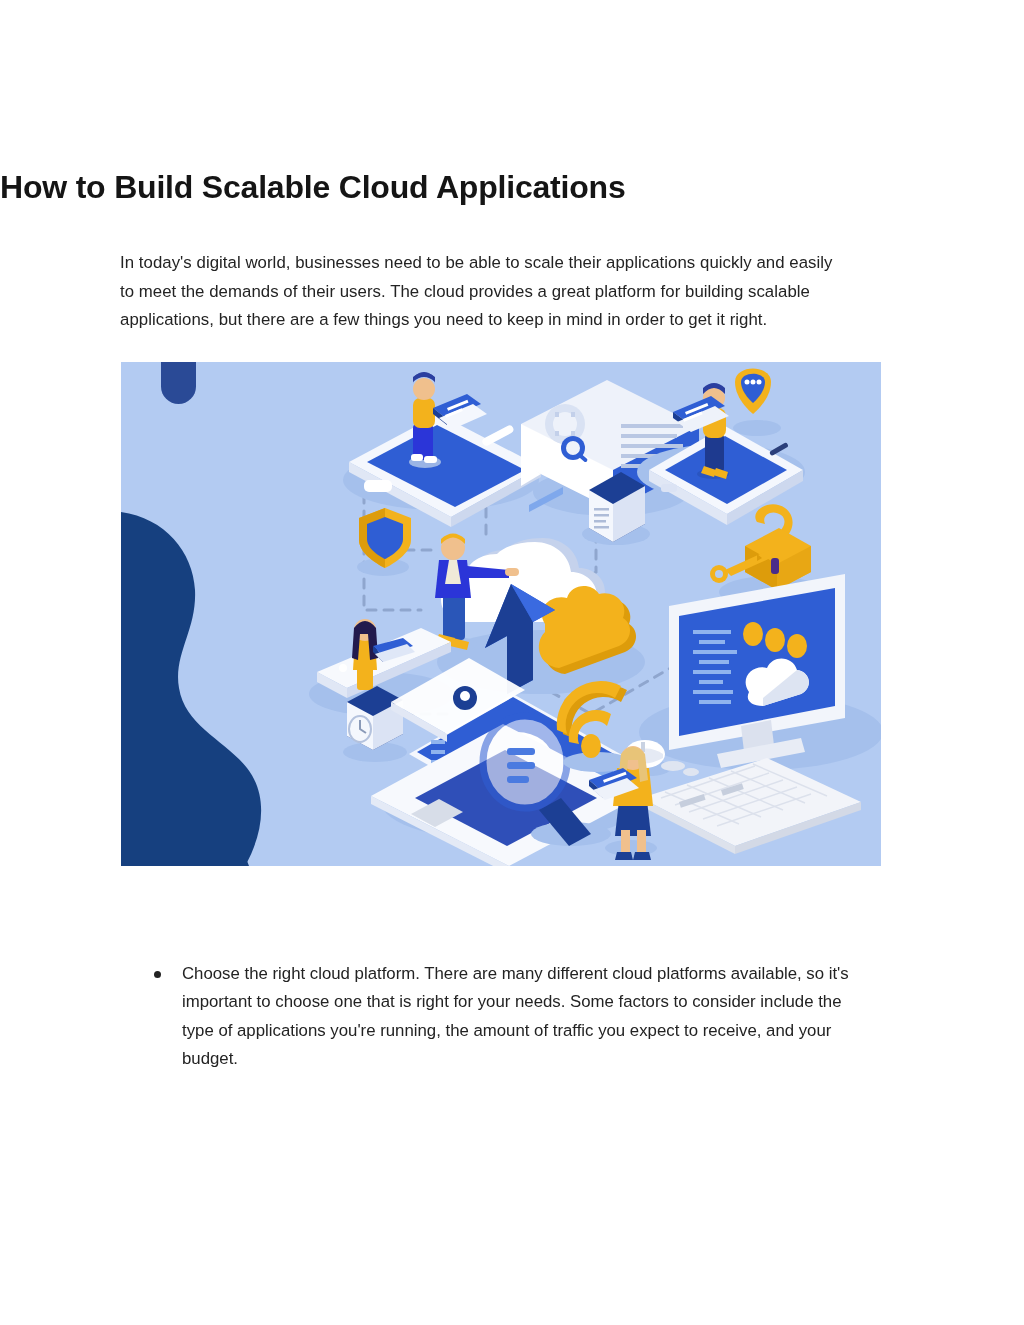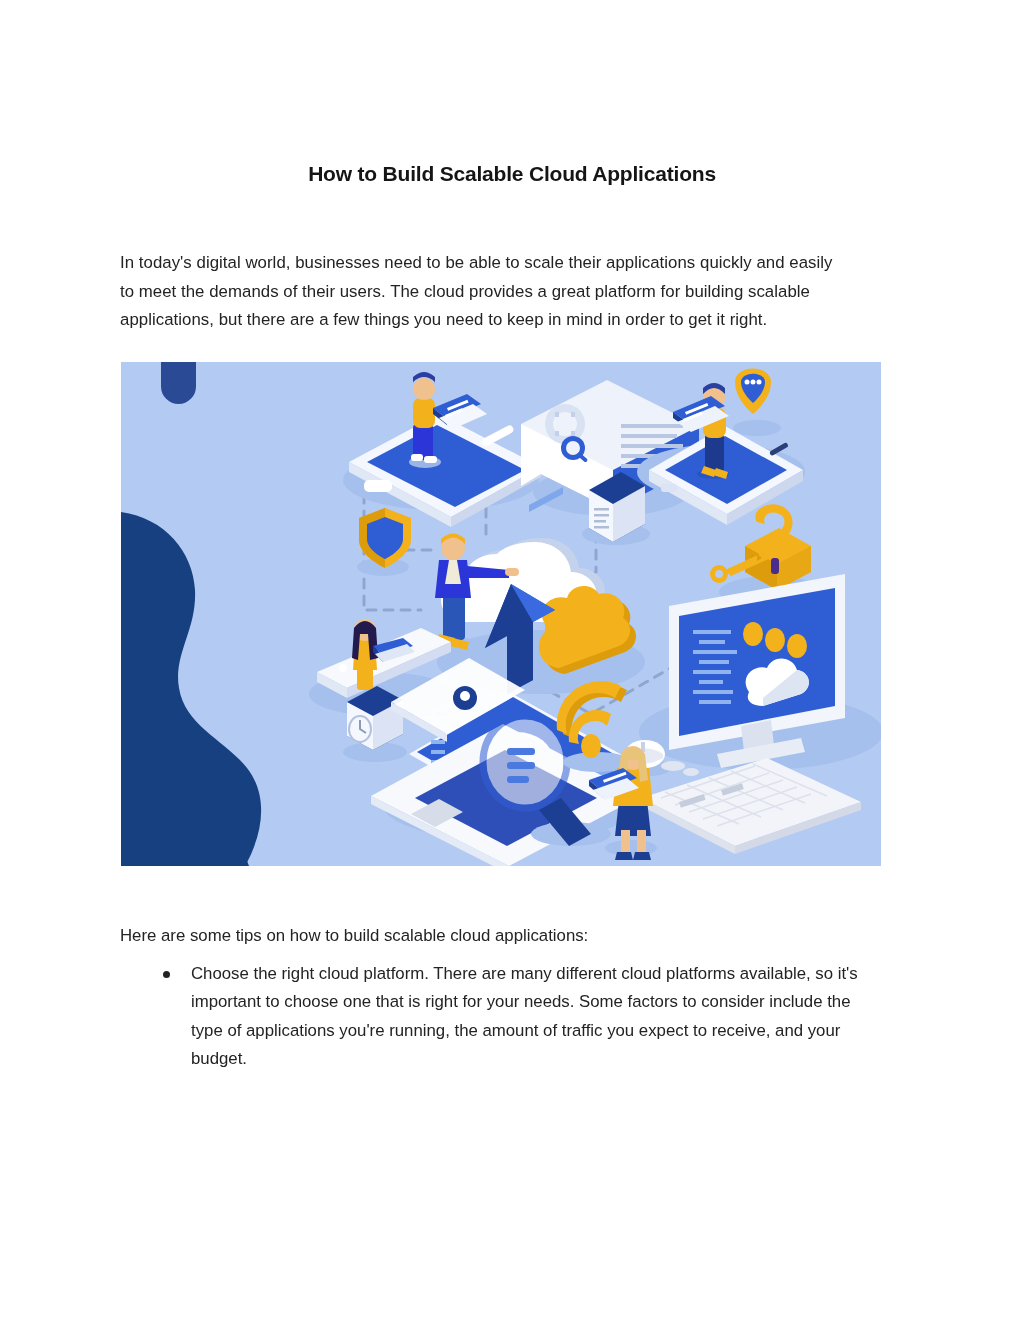--- a/index.html
+++ b/index.html
@@ -18,22 +18,22 @@
     position: relative;
     width: 1024px;
     height: 1325px;
     background: #ffffff;
   }
   .doc-title {
     position: absolute;
     left: 0;
     top: 148px;
     width: 1024px;
-    text-align: center;
-    font-size: 21px;
+    text-align: left;
+    font-size: 32px;
     font-weight: bold;
     letter-spacing: -0.2px;
     color: #151515;
   }
   .intro-para {
     position: absolute;
     left: 120px;
     top: 217px;
     width: 726px;
     font-size: 16.8px;
@@ -56,21 +56,21 @@
     position: absolute;
     left: 120px;
     top: 905px;
     width: 726px;
     font-size: 16.8px;
     line-height: 28.5px;
     color: #232323;
   }
   .tips-list {
     position: absolute;
-    left: 129px;
+    left: 120px;
     top: 960px;
     width: 730px;
     margin: 0;
     padding: 0;
     list-style: none;
   }
   .tips-list li {
     position: relative;
     padding-left: 62px;
     font-size: 16.8px;
@@ -405,21 +405,20 @@
           <path d="M468,418 L502,406 L516,416 L482,430 Z" fill="#2f5ed4"></path>
           <path d="M468,418 L482,430 L482,436 L468,424 Z" fill="#1c3f94"></path>
           <path d="M472,428 L506,416 L518,426 L484,438 Z" fill="#eef2fa"></path>
           <rect x="482" y="418" width="24" height="3" fill="#ffffff" transform="rotate(-20 482 418)"></rect>
         </g>
 
       </g>
     </svg>
   </div>
 
-  <p class="tips-para">Here are some tips on how to build scalable cloud applications:</p>
 
   <ul class="tips-list">
     <li>
       <span class="bullet"></span>
       <span>Choose the right cloud platform. There are many different cloud platforms available, so it's important to choose one that is right for your needs. Some factors to consider include the type of applications you're running, the amount of traffic you expect to receive, and your budget.</span>
     </li>
   </ul>
 
 </div>
 

